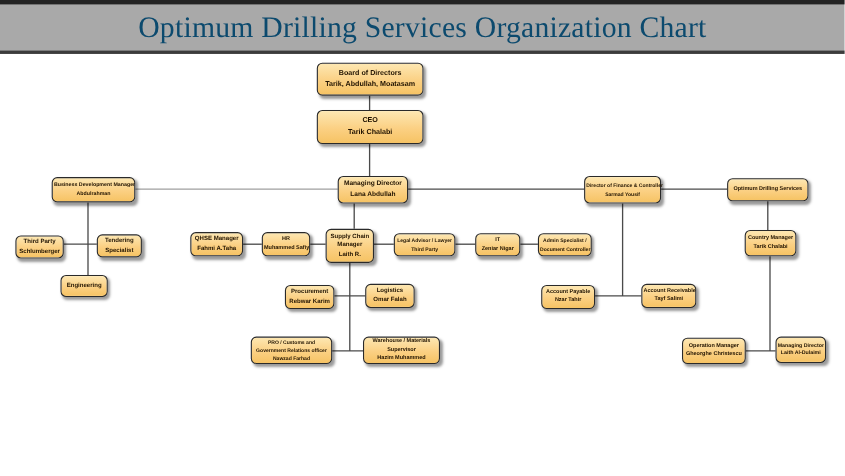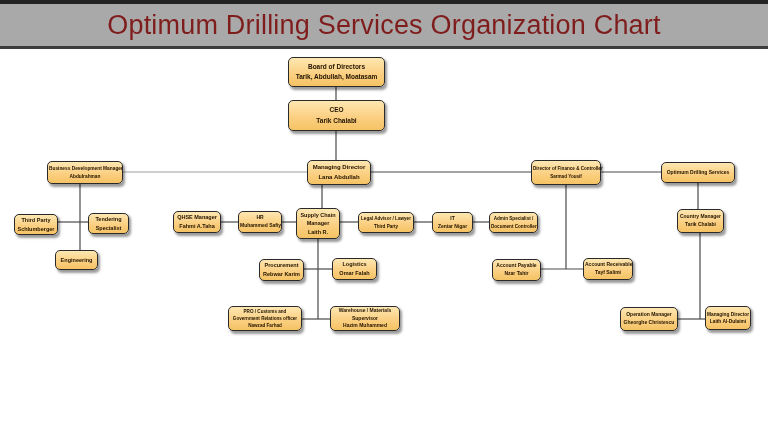--- a/index.html
+++ b/index.html
@@ -6,22 +6,22 @@
   #stage{
     position:relative;width:768px;height:433px;overflow:hidden;
     background:#ffffff;font-family:"Liberation Sans",sans-serif;
   }
   .banner{
     position:absolute;top:0;left:0;width:768px;height:49px;box-sizing:border-box;
     background:#a9a9a9;border-top:4px solid #232323;border-bottom:3px solid #3c3c3c;
     display:flex;align-items:center;justify-content:center;
   }
   .banner-title{
-    font-size:27px;color:#7f1d1d;letter-spacing:0.2px;white-space:nowrap;
-    font-family:Liberation Sans, sans-serif;
+    font-size:27px;color:#0c4a6e;letter-spacing:0.2px;white-space:nowrap;
+    font-family:Liberation Serif, serif;
   }
   #connector-layer{position:absolute;top:0;left:0;width:768px;height:433px;pointer-events:none;}
   .node{
     position:absolute;box-sizing:border-box;
     background:linear-gradient(180deg,#fde7b2 0%,#fbd083 55%,#f6c364 100%);
     border:1px solid #2a2a2a;border-radius:5px;
     box-shadow:2px 2.5px 2.5px rgba(0,0,0,0.4);
     color:#211300;font-weight:bold;text-align:center;
     display:flex;flex-direction:column;justify-content:center;
     line-height:1.55;padding:1px;

